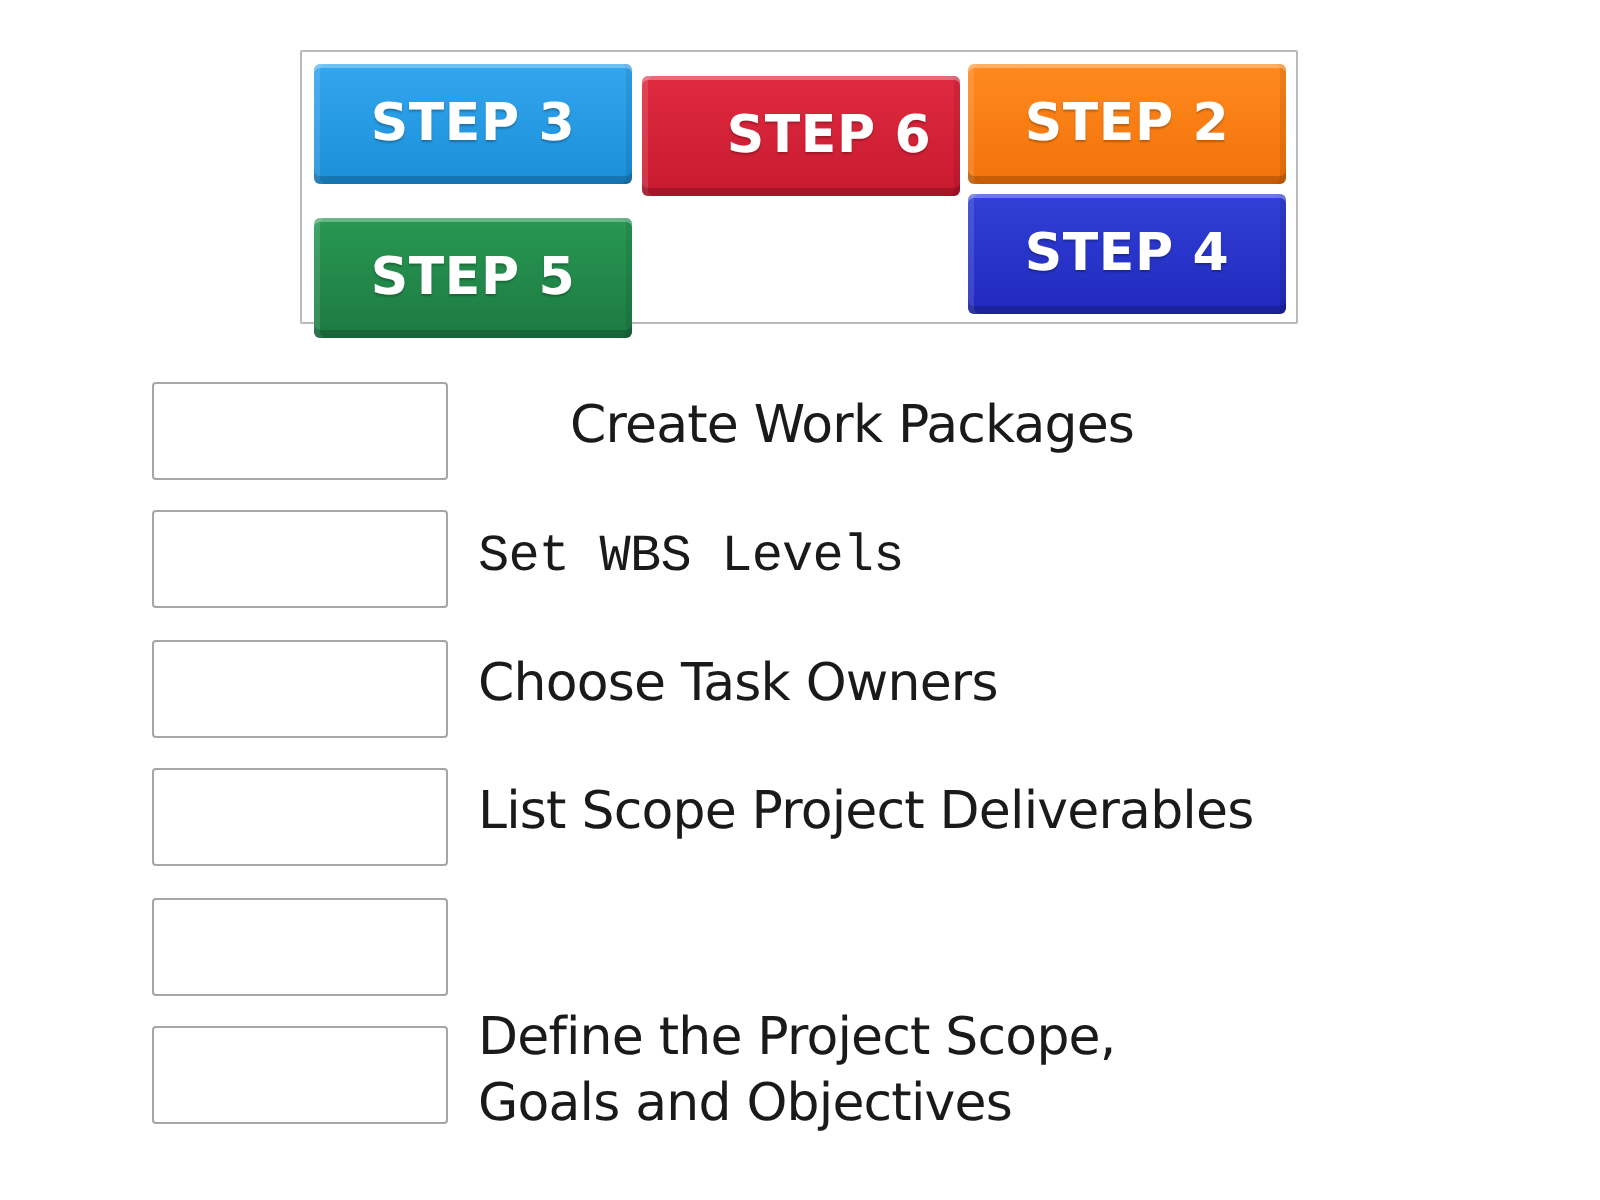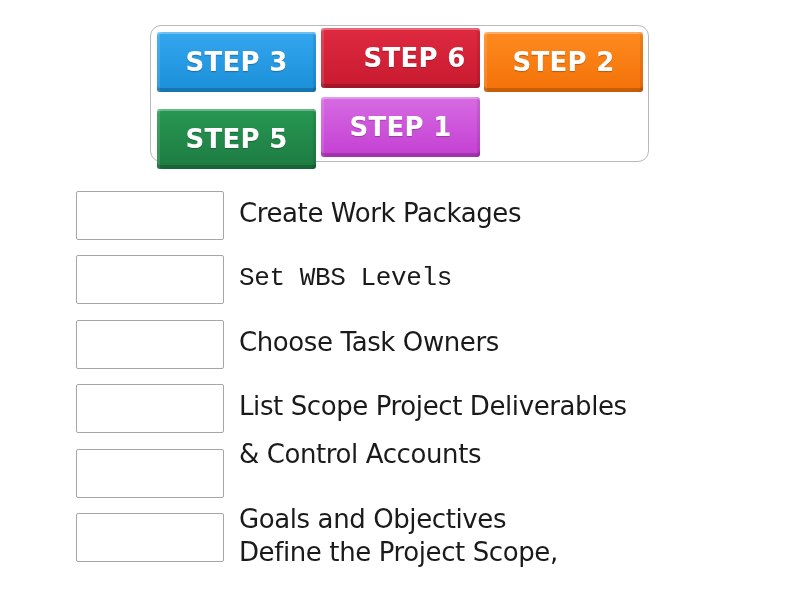--- a/index.html
+++ b/index.html
@@ -1,55 +1,54 @@
 <!DOCTYPE html>
 <html><head>
 <meta charset="utf-8">
 <style>
   html, body { margin:0; padding:0; background:#ffffff; }
   body { width:800px; height:600px; position:relative; overflow:hidden;
          font-family:"DejaVu Sans","Liberation Sans",sans-serif; }
   .tray { position:absolute; left:150px; top:25px; width:499px; height:137px;
-          border:1px solid #b9b9b9; border-radius:11px; box-sizing:border-box; background:#fff; }
+          border:1px solid #b9b9b9; border-radius:1px; box-sizing:border-box; background:#fff; }
   .tile { position:absolute; width:159px; height:60px; border-radius:3px; box-sizing:border-box;
           color:#fff; font-weight:bold; font-size:26px; letter-spacing:0.3px;
           display:flex; align-items:center; justify-content:center; cursor:pointer;
           text-shadow:0 1px 1px rgba(0,0,0,0.25);
           box-shadow: inset 0 2px 0 rgba(255,255,255,0.3), inset 0 -4px 0 rgba(0,0,0,0.18),
                       inset 3px 0 0 rgba(255,255,255,0.12), inset -3px 0 0 rgba(0,0,0,0.08); }
   .slot { position:absolute; left:76px; width:148px; height:49px; box-sizing:border-box;
           border:1px solid #a6a6a6; border-radius:2px; background:#fff; }
   .label { position:absolute; left:239px; color:#1a1a1a; font-size:26px; line-height:33px;
            font-family:"DejaVu Sans","Liberation Sans",sans-serif; letter-spacing:-0.4px; }
 </style>
 </head>
 <body>
 
 <div class="tray">
   <div class="tile" style="left:6px;top:6px;background:linear-gradient(#33a6ee,#1a8fd8);">STEP 3</div>
-  <div class="tile" style="left:170px;top:2px;background:linear-gradient(#df2a40,#c81a2f);padding-left:28px;">STEP 6</div>
+  <div class="tile" style="left:170px;top:12px;background:linear-gradient(#df2a40,#c81a2f);padding-left:28px;">STEP 6</div>
   <div class="tile" style="left:333px;top:6px;background:linear-gradient(#ff8a1f,#f27208);">STEP 2</div>
   <div class="tile" style="left:6px;top:71px;background:linear-gradient(#279852,#1d7a42);margin-top:12px;">STEP 5</div>
-  <div class="tile" style="left:170px;top:71px;background:linear-gradient(#d66be2,#c43fd3);">STEP 1</div>
+  <div class="tile" style="left:333px;top:71px;background:linear-gradient(#3140d6,#2029bd);">STEP 4</div>
 </div>
 
 <div class="slot" style="top:191px;"></div>
-<div class="label" style="top:197px;"><span>Create Work Packages</span></div>
+<div class="label" style="top:197px;margin-left:46px;"><span>Create Work Packages</span></div>
 
 <div class="slot" style="top:255px;"></div>
 <div class="label" style="top:262px;font-family:Liberation Mono, monospace;"><span>Set WBS Levels</span></div>
 
 <div class="slot" style="top:320px;"></div>
 <div class="label" style="top:326px;"><span>Choose Task Owners</span></div>
 
 <div class="slot" style="top:384px;"></div>
 <div class="label" style="top:390px;"><span>List Scope Project Deliverables</span></div>
 
 <div class="slot" style="top:449px;"></div>
 <div class="label" style="top:438px;">
-  <div>&amp; Control Accounts</div>
 </div>
 
 <div class="slot" style="top:513px;"></div>
 <div class="label" style="top:503px;">
+  <div>Define the Project Scope,</div>
   <div>Goals and Objectives</div>
-  <div>Define the Project Scope,</div>
 </div>
 
 </body></html>

